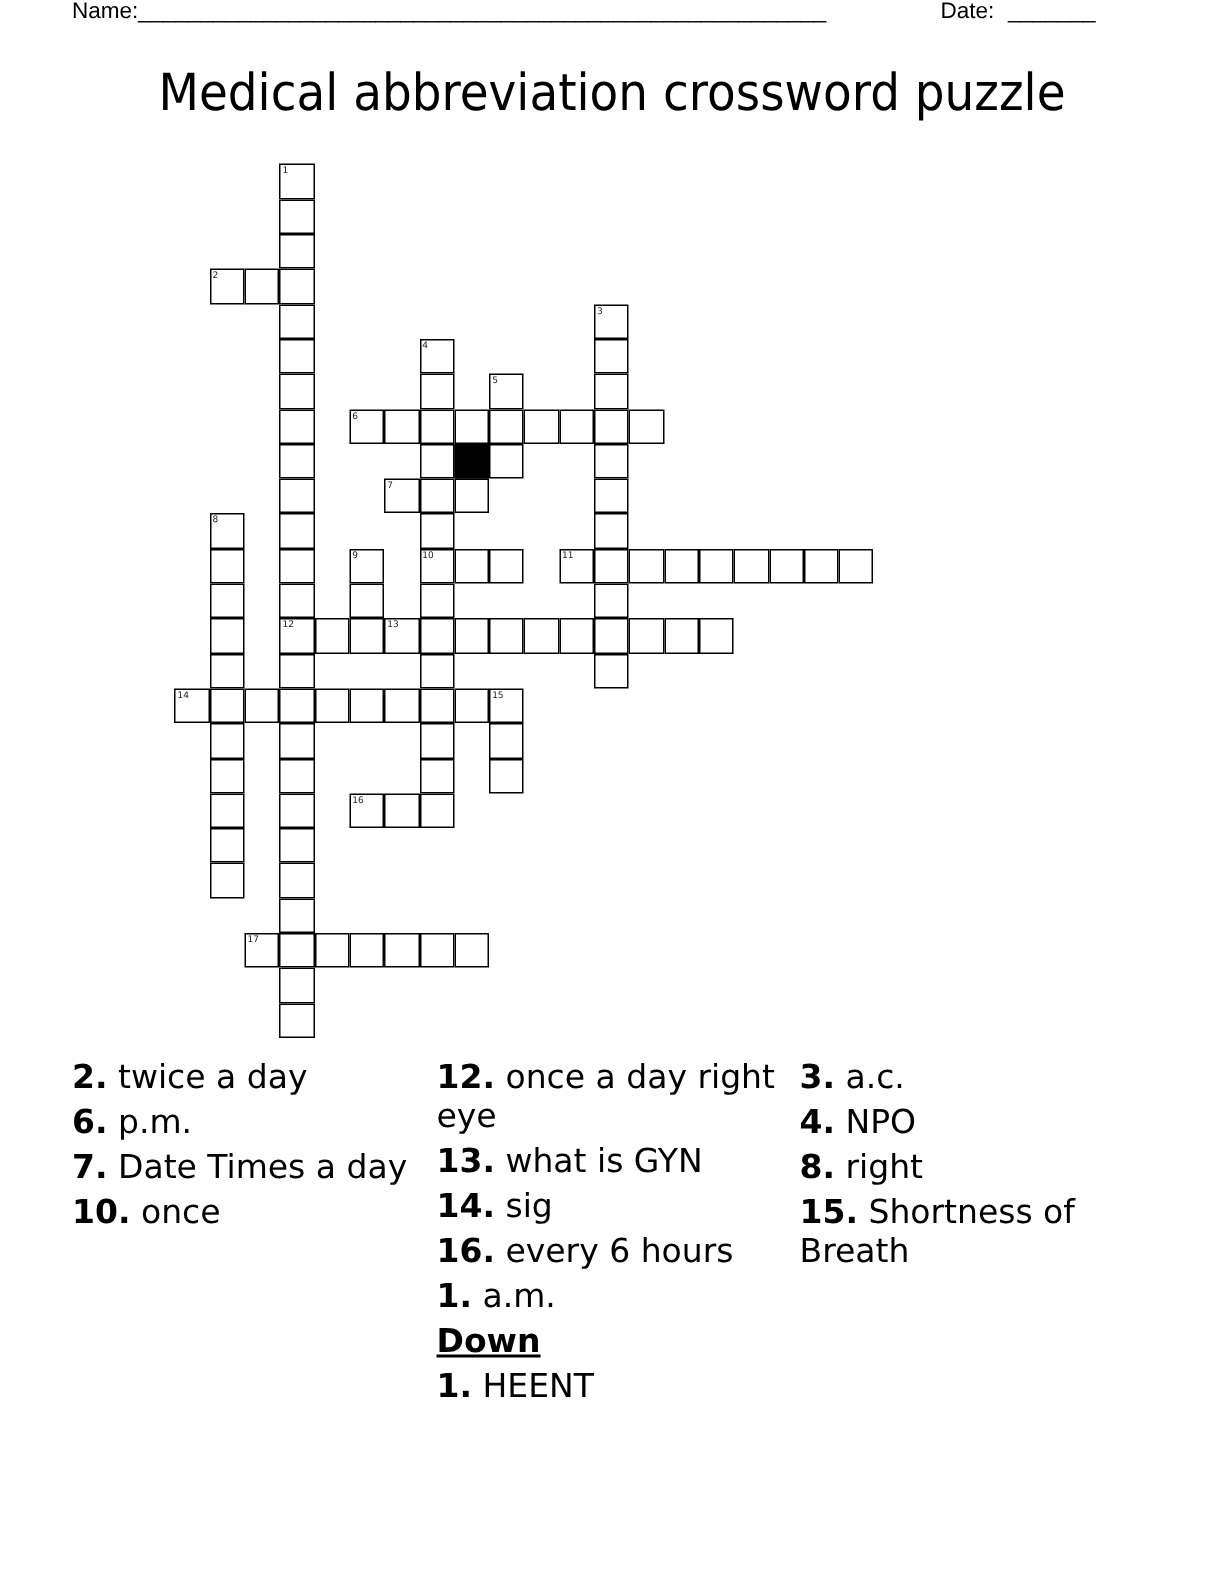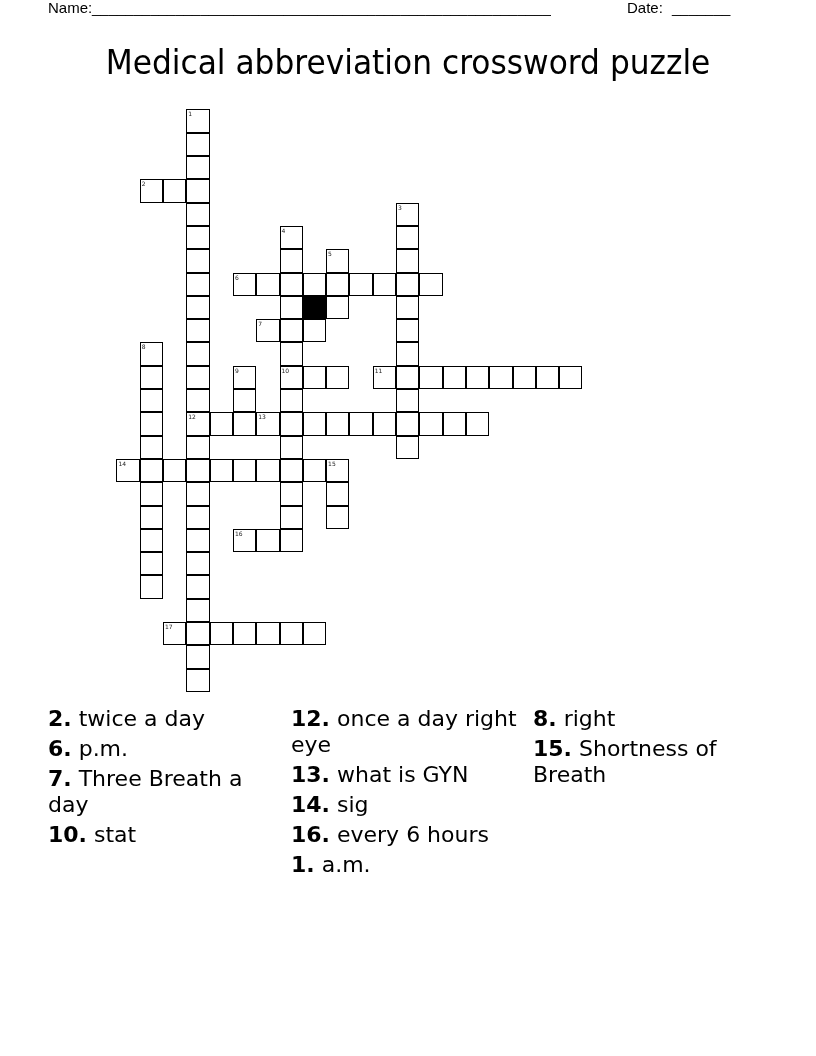--- a/index.html
+++ b/index.html
@@ -182,28 +182,32 @@
     <div class="cell" style="left: 116.5px; top: 512.6px;"></div>
     <div class="cell" style="left: 139.8px; top: 512.6px;"></div>
     <div class="cell" style="left: 163.1px; top: 512.6px;"></div>
     <div class="cell" style="left: 186.4px; top: 512.6px;"></div>
     <div class="cell black" style="left: 186.4px; top: 186.4px;"></div>
   </div>
 
 <div class="clues col1">
   <div class="clue"><span class="clue-num">2.</span><span> twice a day</span></div>
   <div class="clue"><span class="clue-num">6.</span><span> p.m.</span></div>
-  <div class="clue line-tight"><span class="clue-num">7.</span><span> Three Breath a day</span></div>
-  <div class="clue"><span class="clue-num">10.</span><span> stat</span></div>
+  <div class="clue line-tight"><span class="clue-num">7.</span><span> Date Times a day</span></div>
+  <div class="clue"><span class="clue-num">10.</span><span> once</span></div>
 </div>
 
 <div class="clues col2">
   <div class="clue line-tight"><span class="clue-num">12.</span><span> once a day right eye</span></div>
   <div class="clue"><span class="clue-num">13.</span><span> what is GYN</span></div>
   <div class="clue"><span class="clue-num">14.</span><span> sig</span></div>
   <div class="clue"><span class="clue-num">16.</span><span> every 6 hours</span></div>
   <div class="clue"><span class="clue-num">1.</span><span> a.m.</span></div>
+  <div class="heading">Down</div>
+  <div class="clue"><span class="clue-num">1.</span><span> HEENT</span></div>
 </div>
 
 <div class="clues col3">
+  <div class="clue"><span class="clue-num">3.</span><span> a.c.</span></div>
+  <div class="clue"><span class="clue-num">4.</span><span> NPO</span></div>
   <div class="clue"><span class="clue-num">8.</span><span> right</span></div>
   <div class="clue line-tight"><span class="clue-num">15.</span><span> Shortness of Breath</span></div>
 </div>
 
 </body></html>

